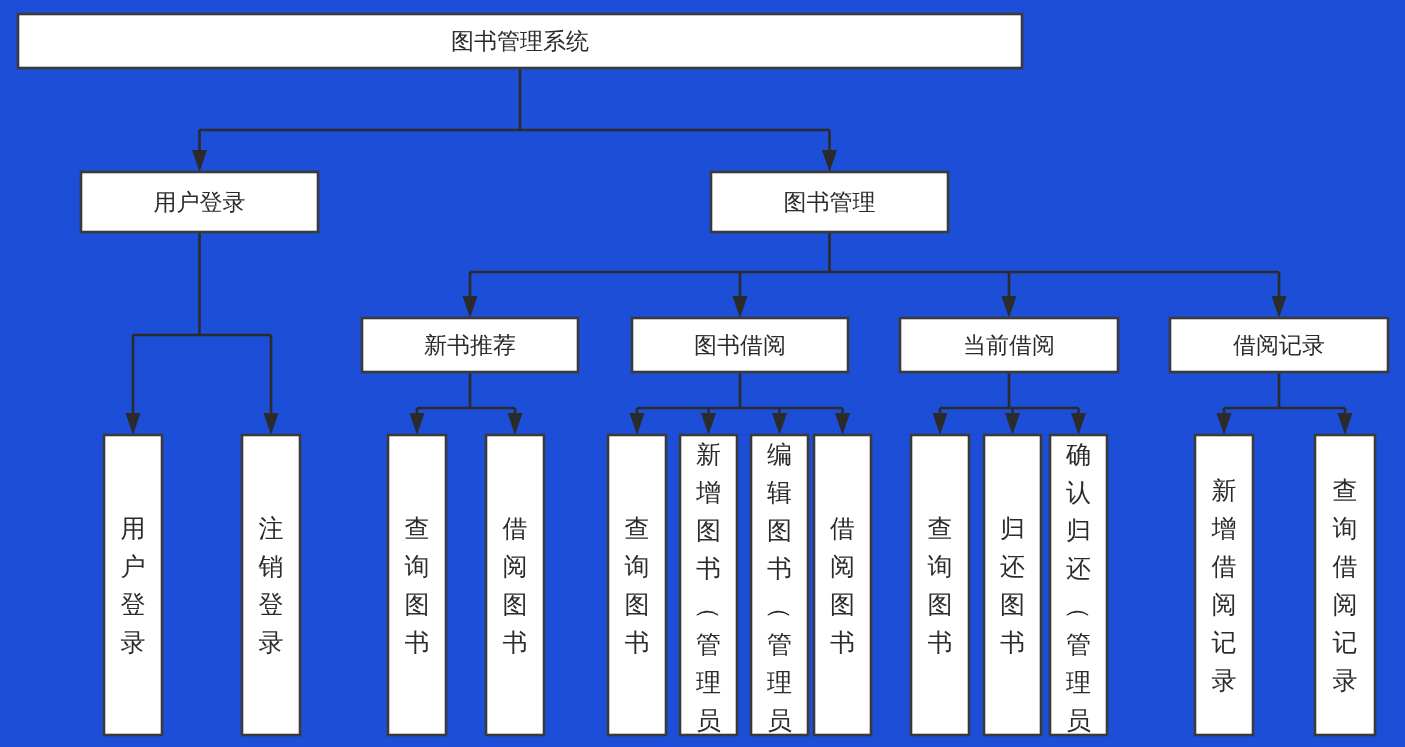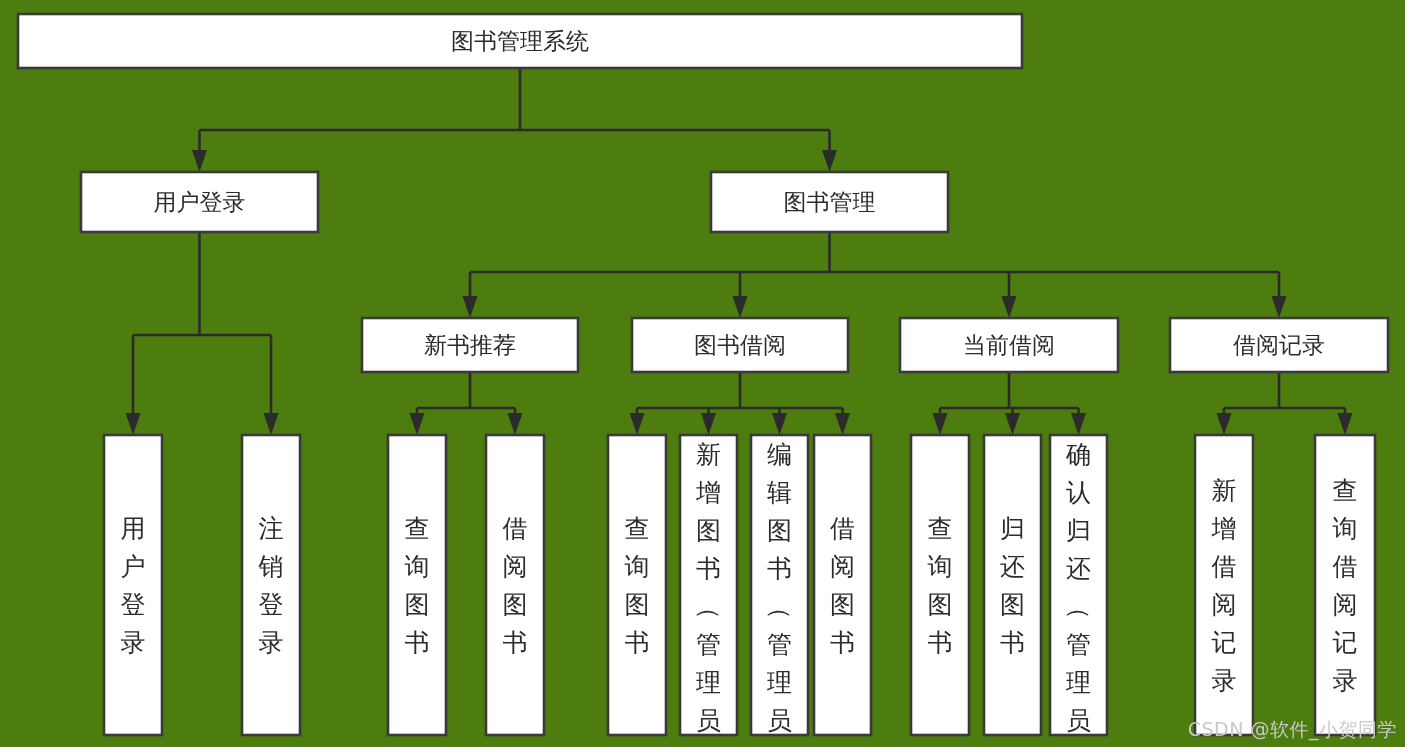--- a/index.html
+++ b/index.html
@@ -8,21 +8,21 @@
     padding: 0;
     background: #ffffff;
   }
   body {
     font-family: "DejaVu Sans", "Liberation Sans", sans-serif;
   }
   #canvas {
     position: relative;
     width: 1405px;
     height: 747px;
-    background: #4d7c0f;
+    background: #1d4ed8;
     overflow: hidden;
   }
   svg.diagram {
     position: absolute;
     left: 0;
     top: 0;
     width: 1405px;
     height: 747px;
     display: block;
   }
@@ -301,14 +301,13 @@
             <text x="1345" y="537" class="leaf-char">询</text>
             <text x="1345" y="575" class="leaf-char">借</text>
             <text x="1345" y="613" class="leaf-char">阅</text>
             <text x="1345" y="651" class="leaf-char">记</text>
             <text x="1345" y="689" class="leaf-char">录</text>
           </g>
         </g>
       </g>
   </svg>
 
-  <div class="watermark">CSDN @软件_小贺同学</div>
 </div>
 
 </body></html>

